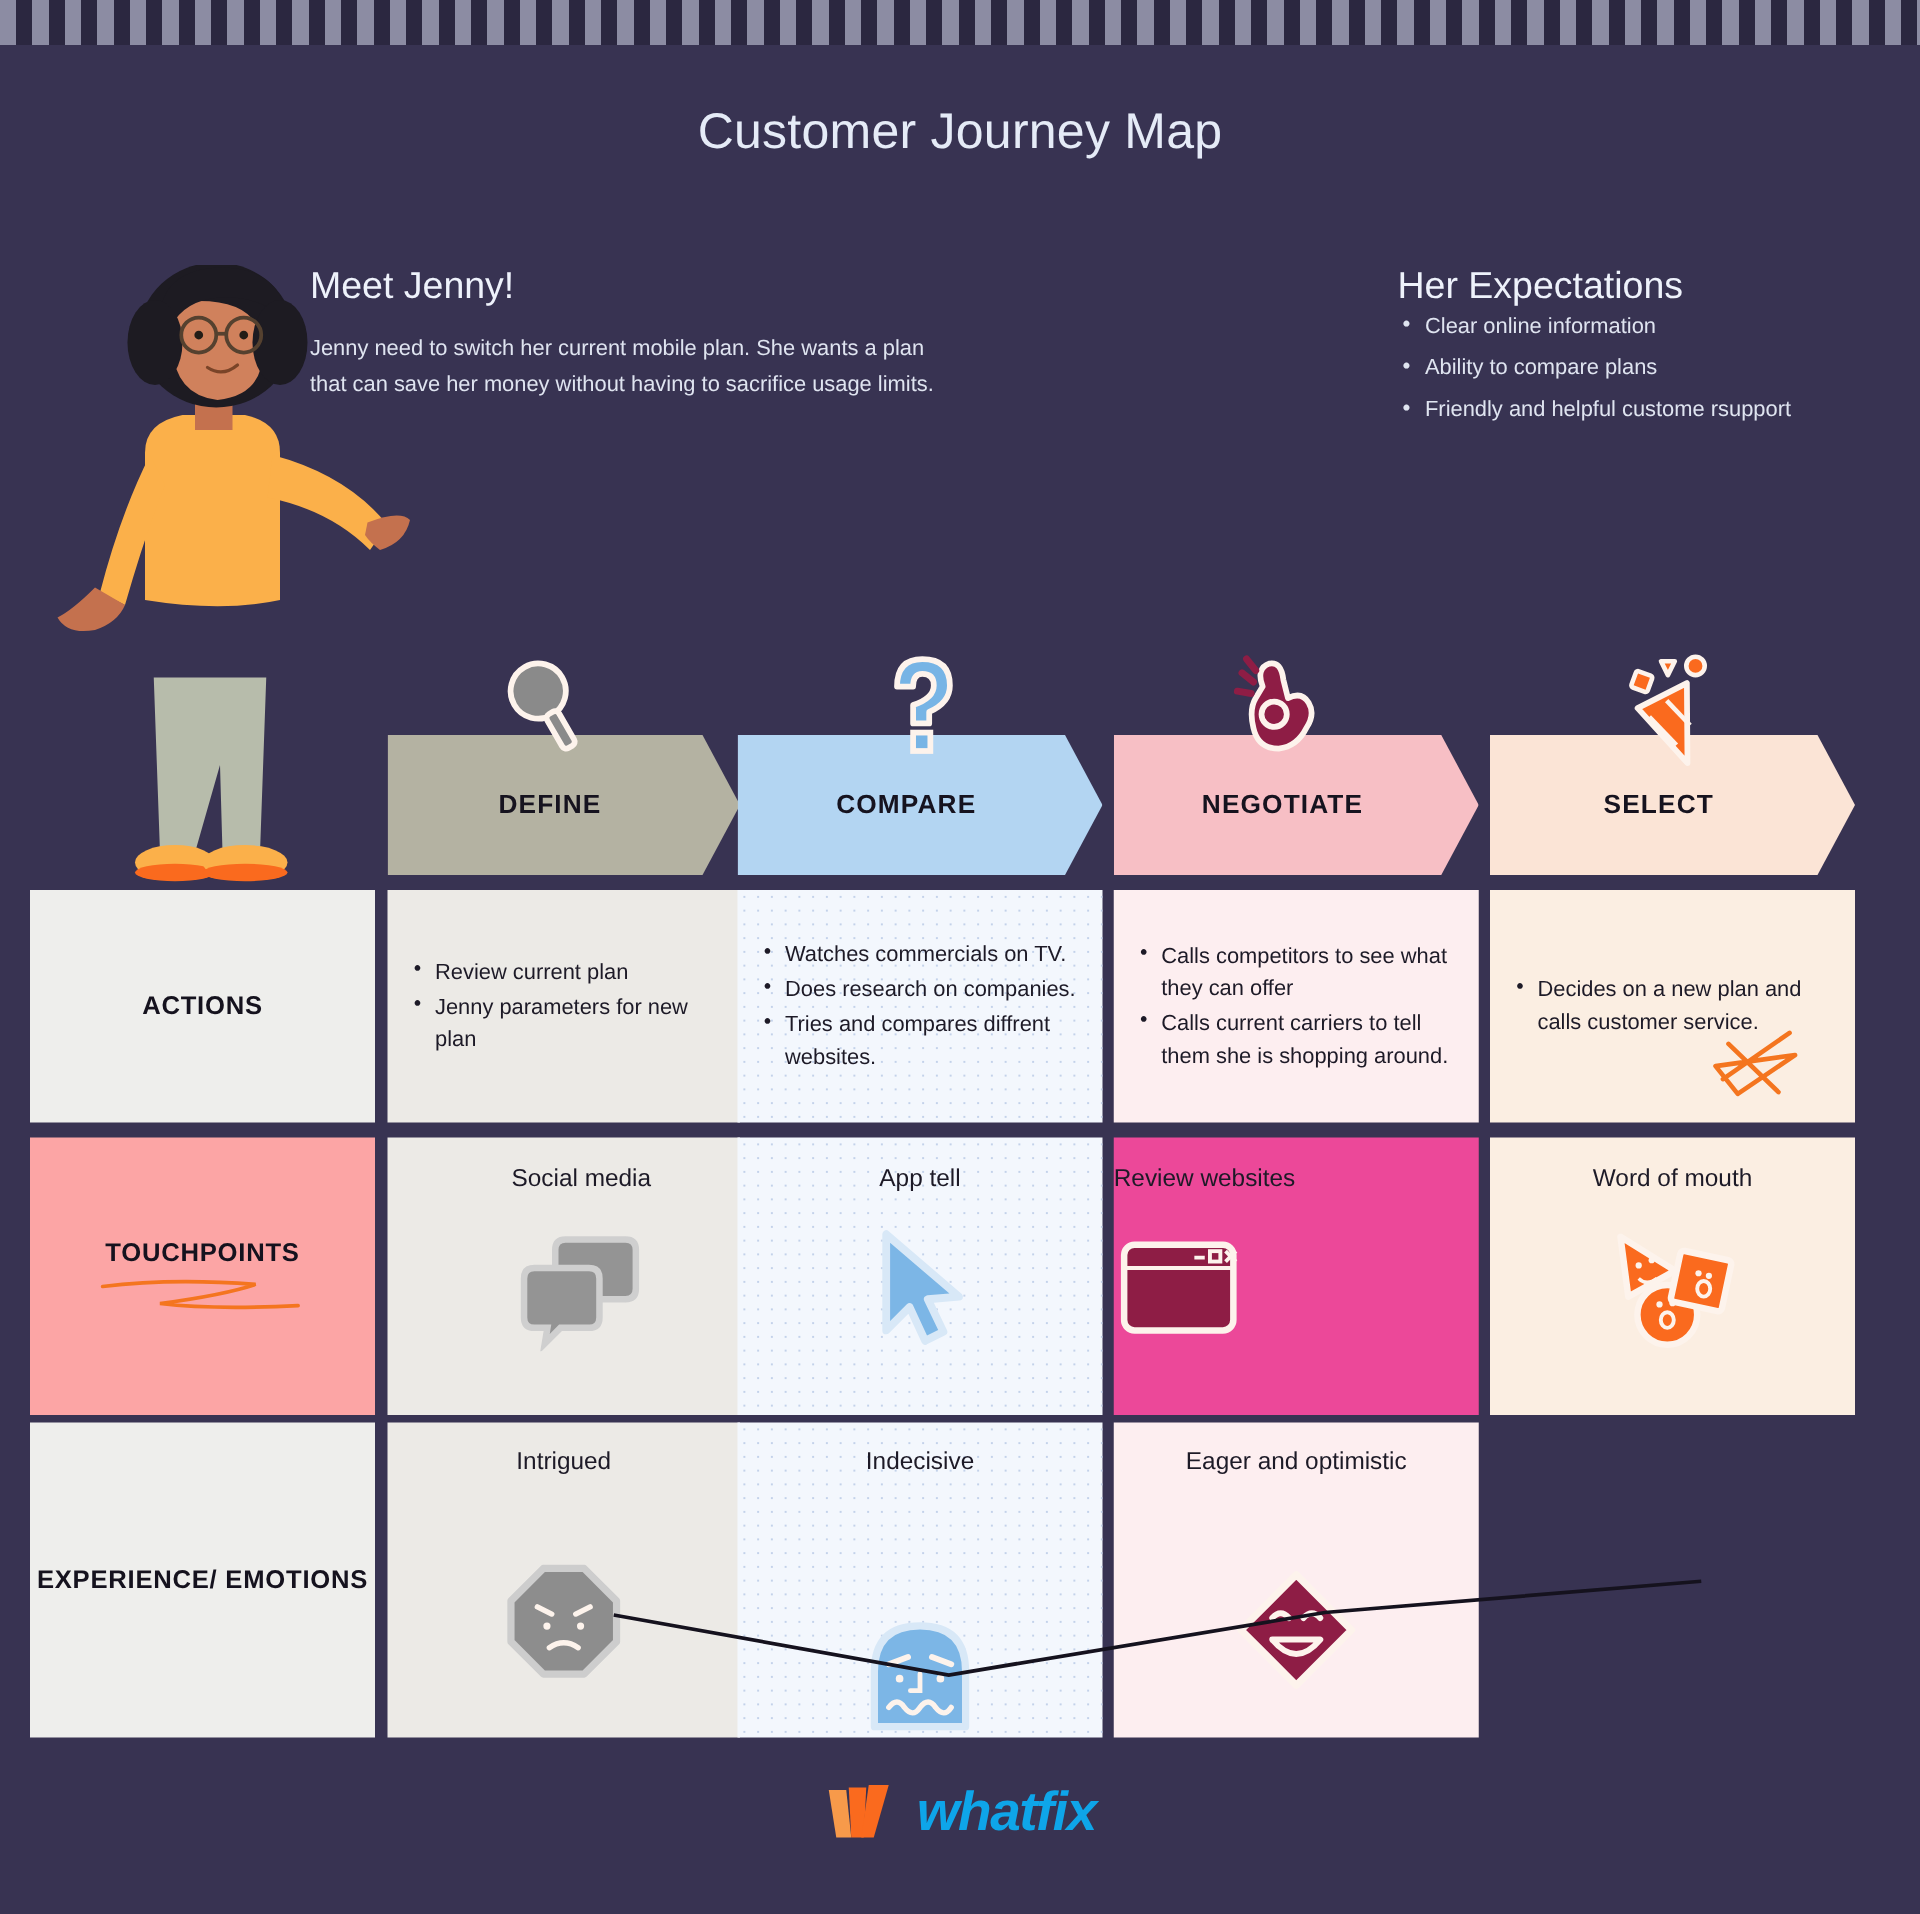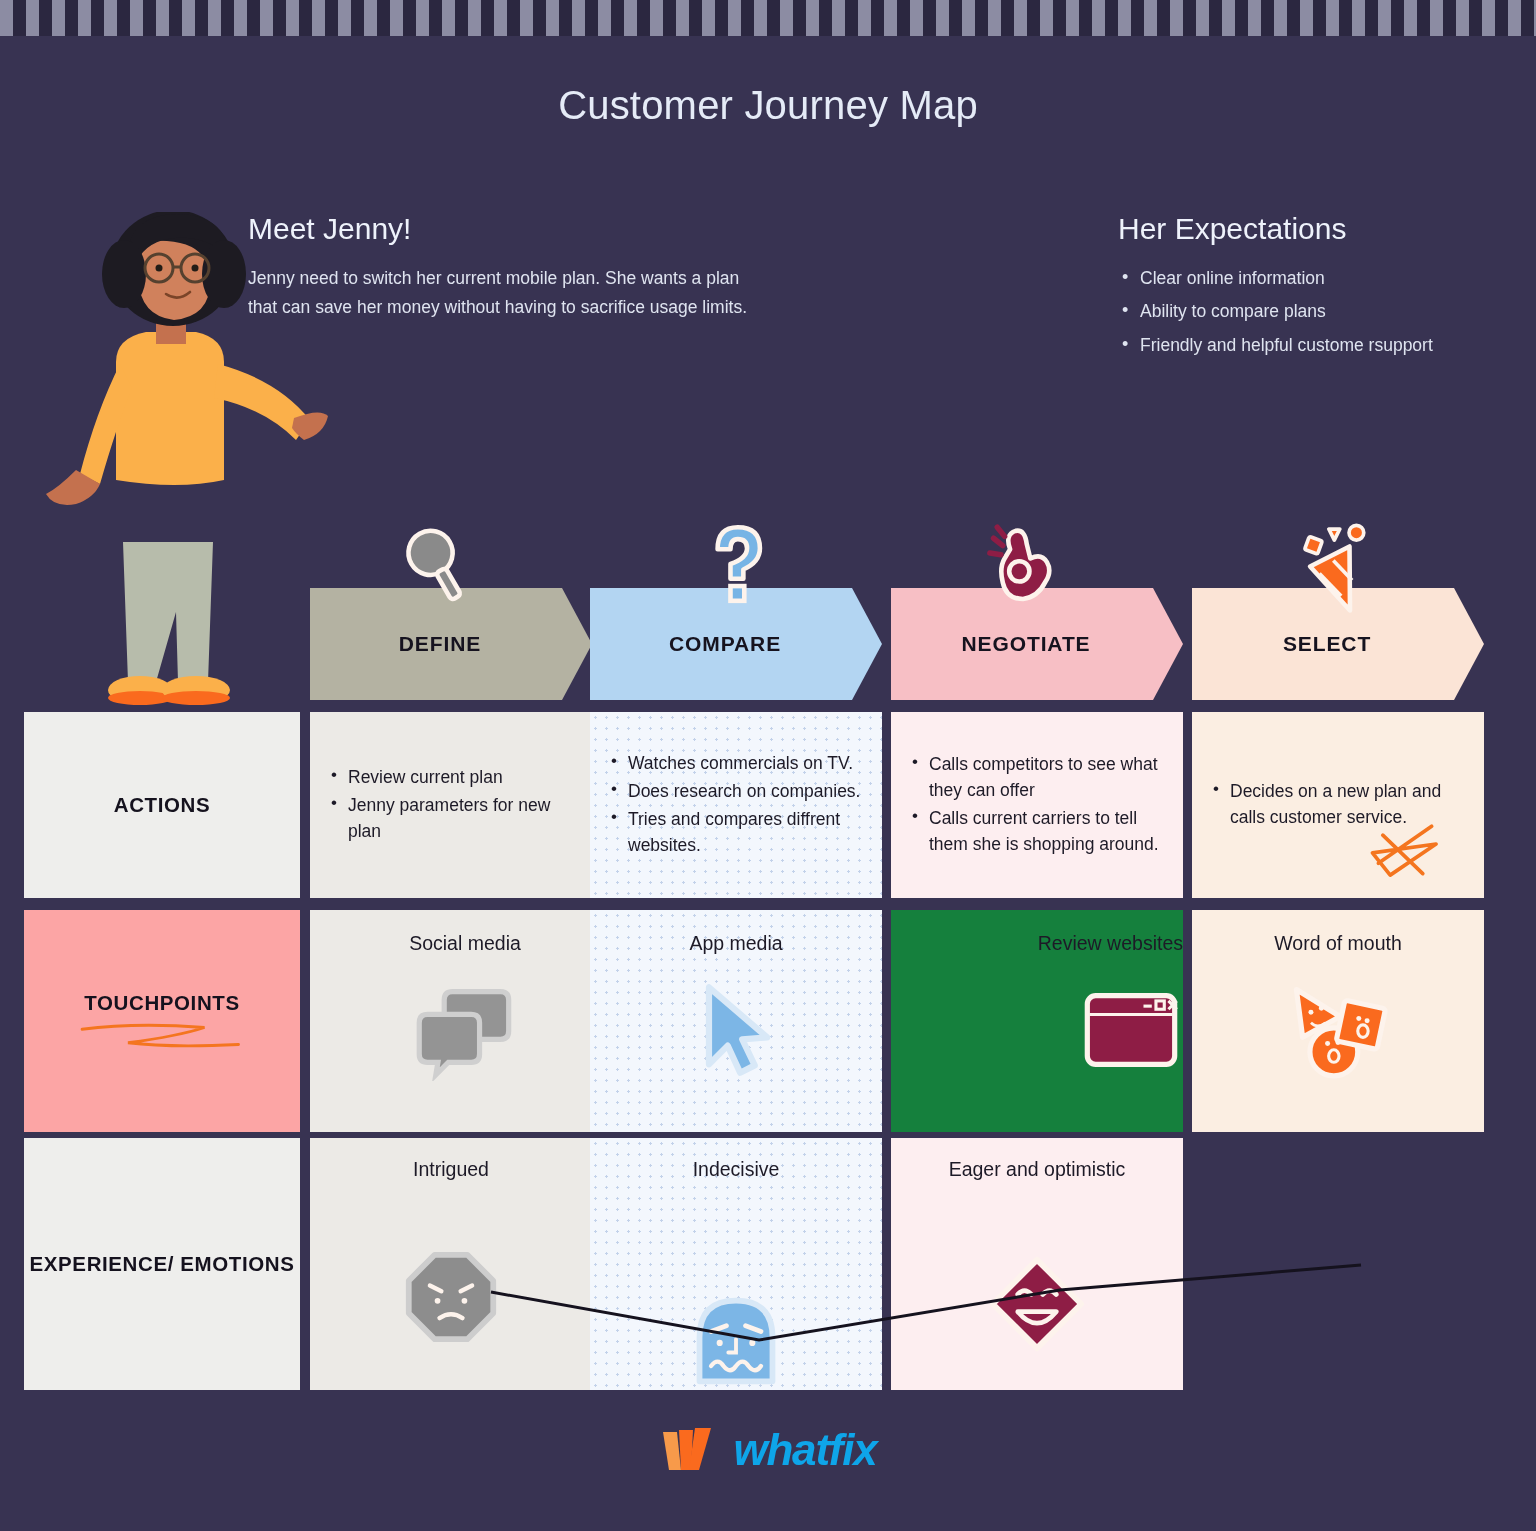--- a/index.html
+++ b/index.html
@@ -45,21 +45,20 @@
     font-size: 17.5px; color: #dfe4f0; line-height: 1.63;
     max-width: 520px;
   }
 
   
   #expectations-section {
     position: absolute; top: 212px; left: 1118px; width: 400px;
   }
   #expectations-heading {
     font-size: 30px; font-weight: 500; color: #eef2fb;
-    margin-bottom: 18px;
   }
   #expectations-list { list-style: none; }
   #expectations-list li {
     font-size: 17.5px; color: #dfe4f0; line-height: 1.62;
     position: relative; padding-left: 22px; margin-bottom: 5px;
   }
   #expectations-list li:before {
     content: "•"; position: absolute; left: 4px; top: -1px;
     font-size: 18px; color: #dfe4f0;
   }
@@ -294,26 +293,26 @@
       </svg>
     </div>
     <div class="grid-cell" style="left: 286px; top: 198px; width: 282px; height: 222px; background-color: rgb(236, 234, 230); display: flex; flex-direction: column; align-items: center; padding-left: 28px;">
       <div class="cell-caption" style="margin-top: 22px;">Social media</div>
       <svg width="104" height="104" viewBox="0 0 100 100" style="margin-top: 22px;">
         <path d="M38 14 H84 Q92 14 92 22 V52 Q92 60 84 60 H56 L44 72 L46 60 H38 Q30 60 30 52 V22 Q30 14 38 14 Z" fill="#949494" stroke="#cfcfcf" stroke-width="5"></path>
                <path d="M14 36 H56 Q64 36 64 44 V74 Q64 82 56 82 H34 L22 94 L24 82 H14 Q6 82 6 74 V44 Q6 36 14 36 Z" fill="#949494" stroke="#cfcfcf" stroke-width="5"></path>
       </svg>
     </div>
     <div class="grid-cell tex-dots" style="left: 566px; top: 198px; width: 292px; height: 222px; background-color: rgb(243, 247, 253); display: flex; flex-direction: column; align-items: center;">
-      <div class="cell-caption" style="margin-top: 22px;">App media</div>
+      <div class="cell-caption" style="margin-top: 22px;">App tell</div>
       <svg width="104" height="104" viewBox="0 0 100 100" style="margin-top: 22px;">
         <path d="M24 10 L24 84 L42 66 L54 92 L68 85 L56 60 L80 58 Z" fill="#7cb6e6" stroke="#d8e8f7" stroke-width="6" stroke-linejoin="round"></path>
       </svg>
     </div>
-    <div class="grid-cell" style="left: 867px; top: 198px; width: 292px; height: 222px; background-color: #15803d; display: flex; flex-direction: column; align-items: flex-end;">
+    <div class="grid-cell" style="left: 867px; top: 198px; width: 292px; height: 222px; background-color: #ec4899; display: flex; flex-direction: column; align-items: flex-start;">
       <div class="cell-caption" style="margin-top: 22px;">Review websites</div>
       <svg width="104" height="104" viewBox="0 0 100 100" style="margin-top: 22px;">
         <rect x="8" y="18" width="84" height="66" rx="8" fill="#8e1d45" stroke="#fdf3ec" stroke-width="5"></rect>
                <line x1="10" y1="36" x2="90" y2="36" stroke="#fdf3ec" stroke-width="3"></line>
                <line x1="62" y1="28" x2="70" y2="28" stroke="#fdf3ec" stroke-width="3"></line>
                <rect x="74" y="23" width="8" height="8" fill="none" stroke="#fdf3ec" stroke-width="3"></rect>
                <path d="M86 23 L94 31 M94 23 L86 31" stroke="#fdf3ec" stroke-width="3"></path>
       </svg>
     </div>
     <div class="grid-cell" style="left: 1168px; top: 198px; width: 292px; height: 222px; background-color: rgb(251, 238, 226); display: flex; flex-direction: column; align-items: center;">

